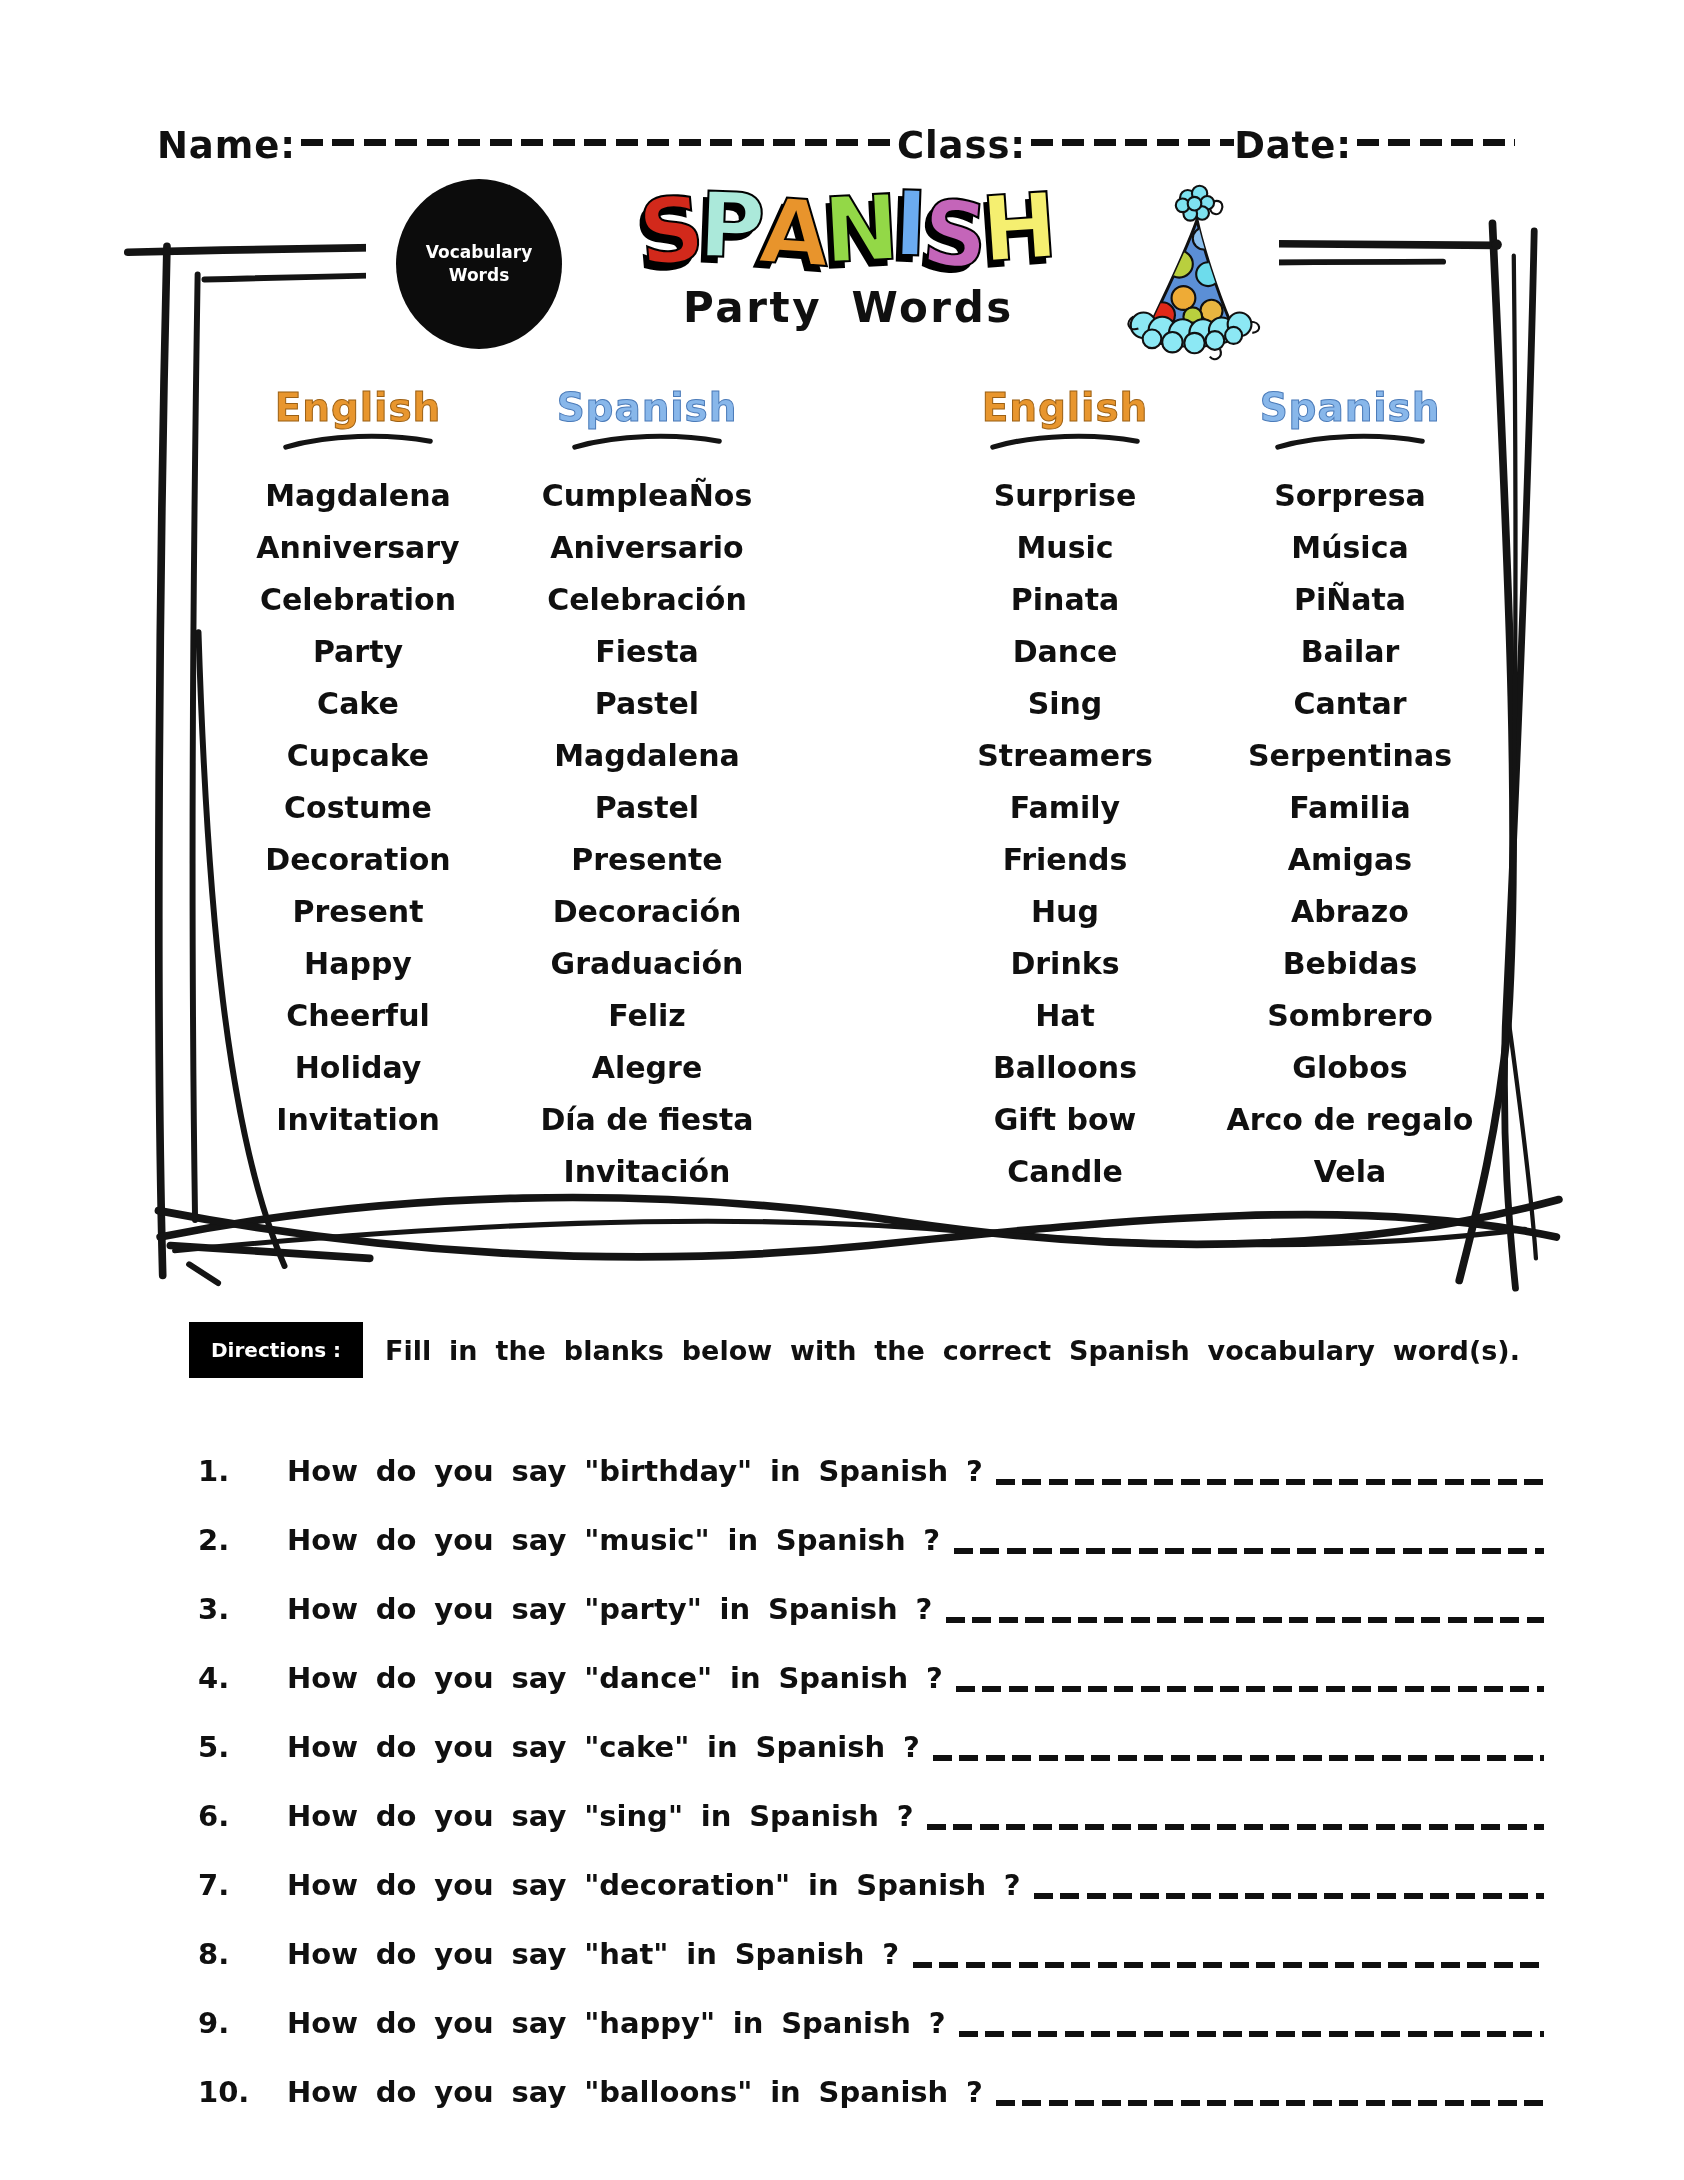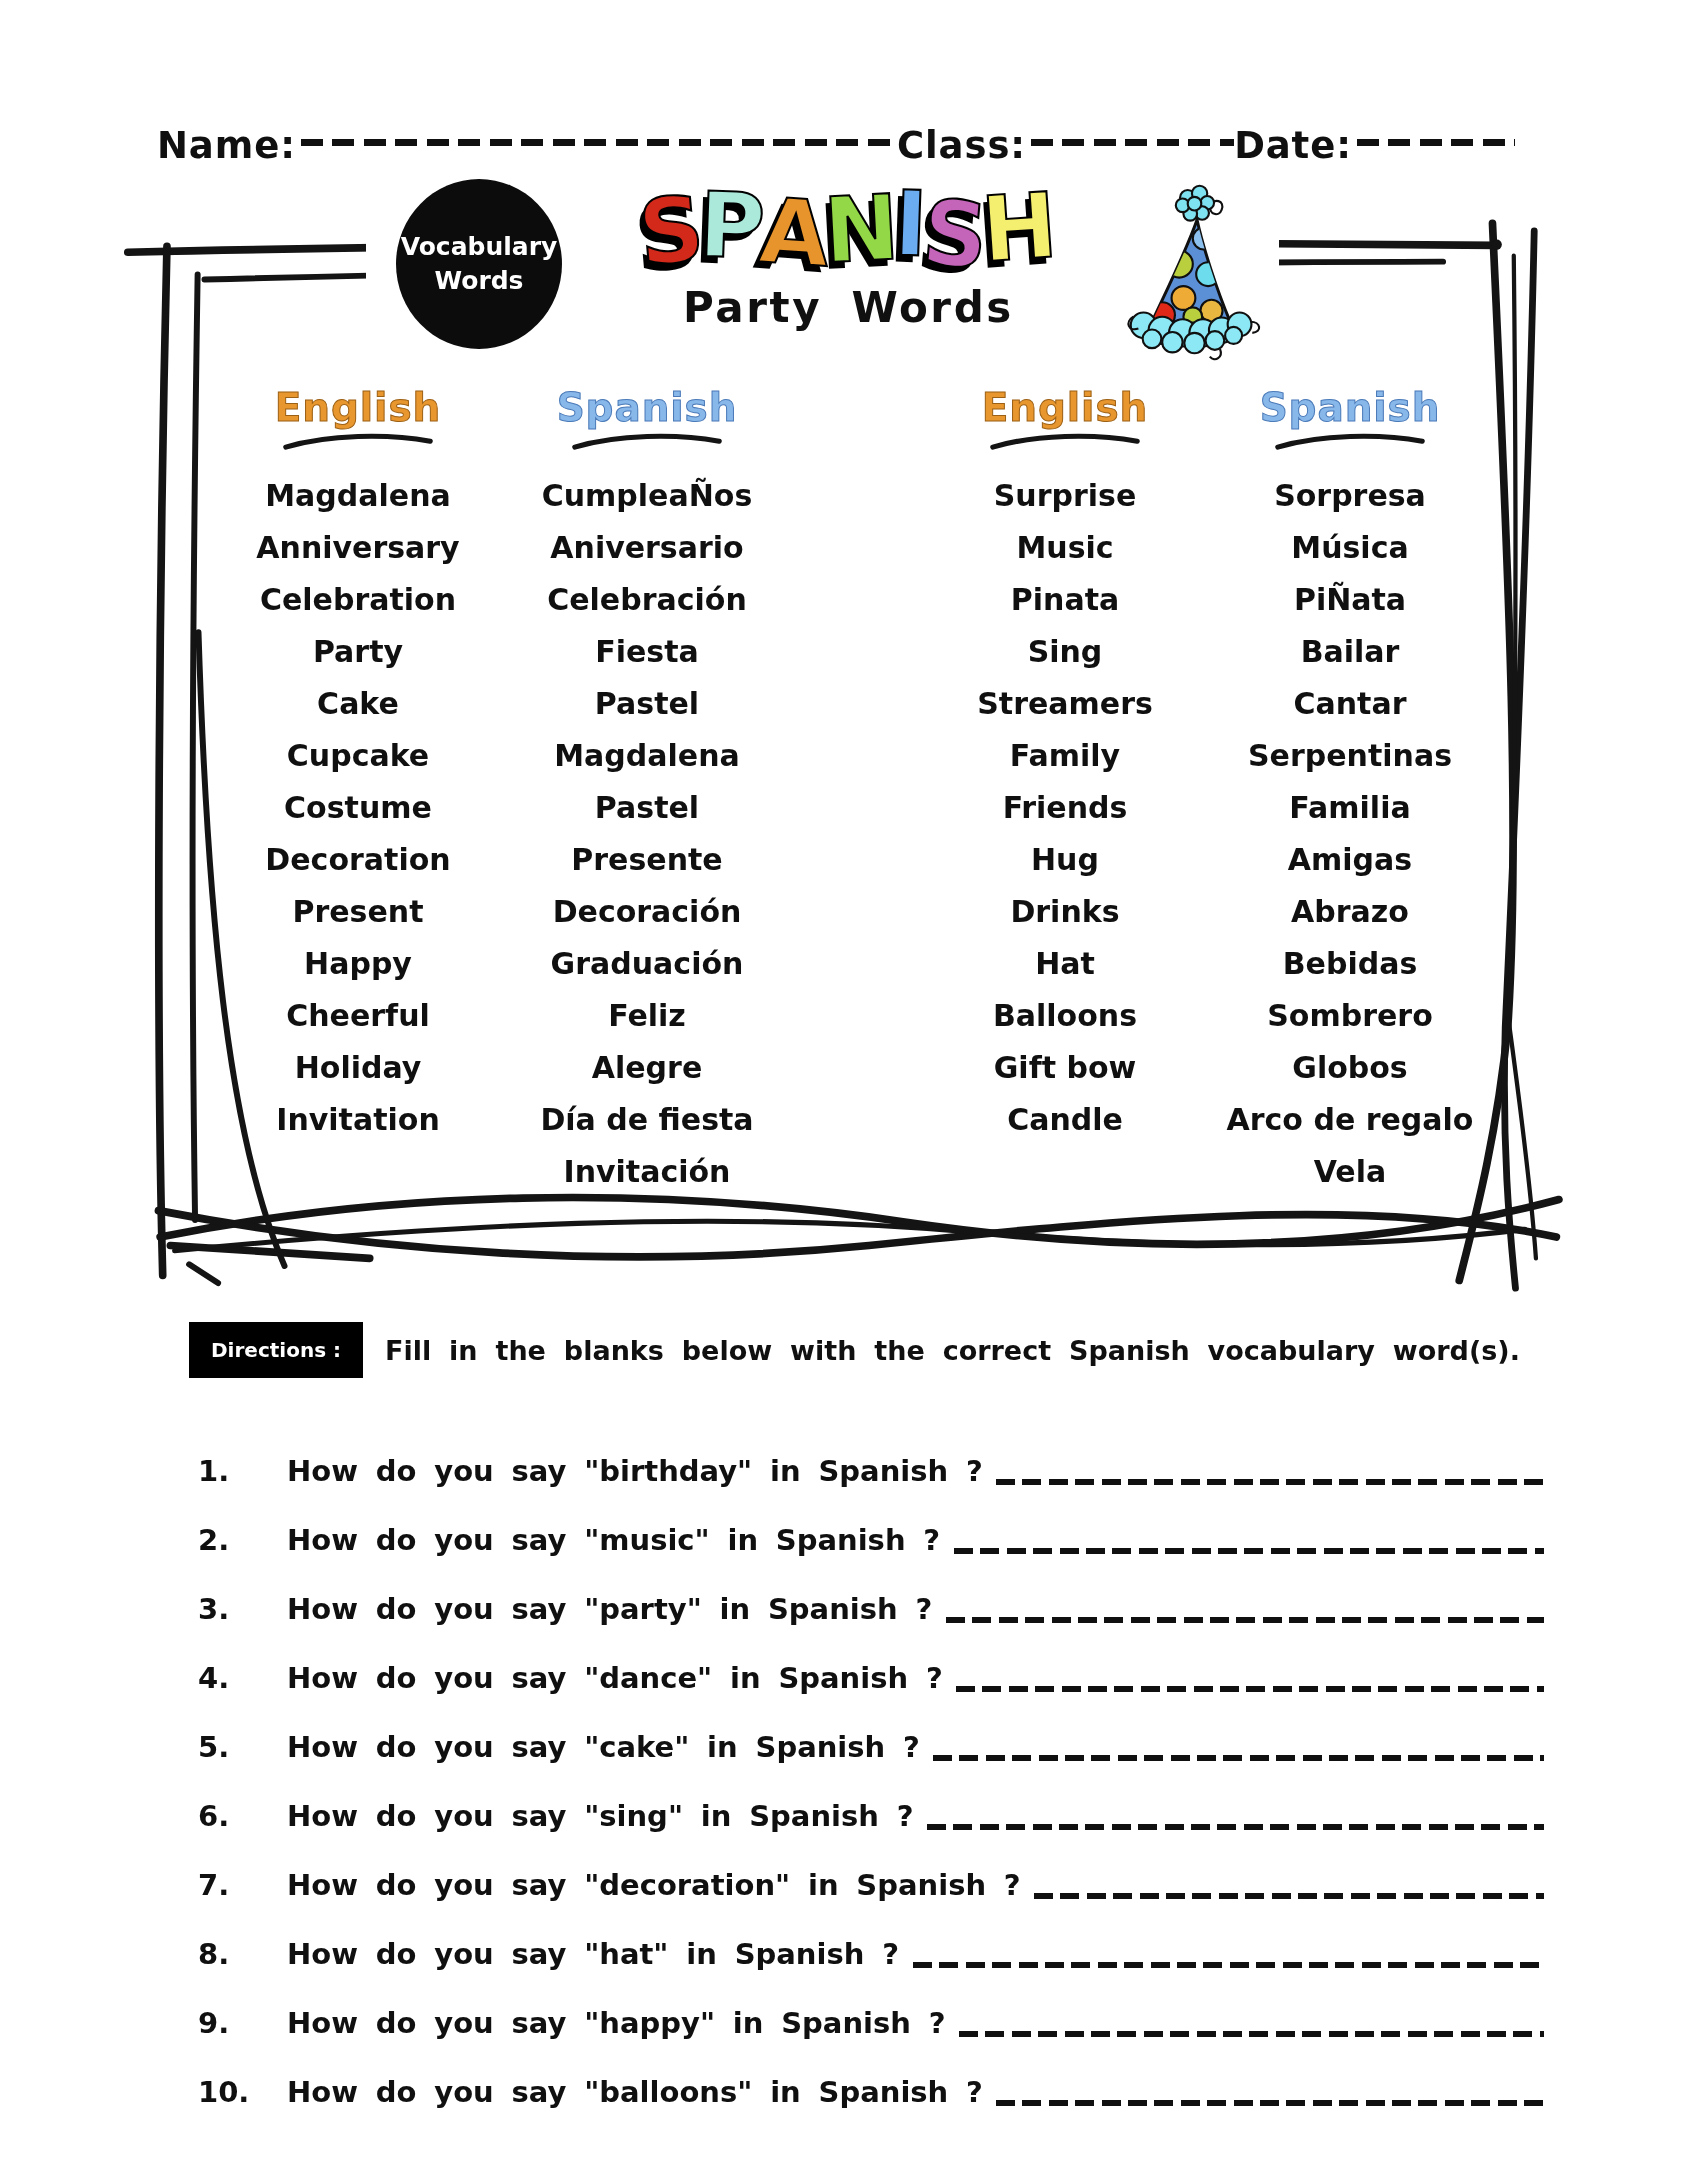--- a/index.html
+++ b/index.html
@@ -16,21 +16,21 @@
   .date-blank{flex:1;}
   .nr-label{white-space:nowrap;}
 
   
   .frame{position:absolute;left:0;top:0;z-index:1;}
 
   
   .title-bg{position:absolute;left:366px;top:165px;width:913px;height:208px;background:#fff;z-index:2;}
   .badge{position:absolute;left:396px;top:179px;width:166px;height:170px;background:#0c0c0c;
          border-radius:50%;display:flex;flex-direction:column;align-items:center;justify-content:center;
-         color:#fff;font-size:25px;line-height:1.38;z-index:3;text-align:center;}
+         color:#fff;font-size:17px;line-height:1.38;z-index:3;text-align:center;}
   .title-block{position:absolute;left:576px;top:169px;width:545px;z-index:3;text-align:center;}
   .sp-letters{display:flex;justify-content:center;align-items:flex-end;height:107px;}
   .sp-letter{font-size:90px;line-height:1;margin:0 -2.6px;-webkit-text-stroke:2.1px #000;
              text-shadow:-5.1px 6.8px 0 #000;}
   .sp-letter:nth-child(1){transform:rotate(-5deg);}
   .sp-letter:nth-child(2){transform:translateY(-5.1px) rotate(2deg);}
   .sp-letter:nth-child(3){transform:rotate(4deg) translateY(1.7px);}
   .sp-letter:nth-child(4){transform:rotate(-3deg) translateY(-1.7px);}
   .sp-letter:nth-child(5){transform:translateY(-6.8px) rotate(2deg);}
   .sp-letter:nth-child(6){transform:rotate(5deg) translateY(3.4px);}
@@ -207,20 +207,21 @@
 
   <div class="vcol" id="col2">
     <div class="vhead" style="color: rgb(232, 150, 46); -webkit-text-stroke: 1px rgb(156, 96, 20);">English</div>
     <svg class="swoosh" width="162" height="20.4" viewBox="0 0 190 24">
         <path d="M10,19 C60,4 130,3 180,12"></path>
       </svg>
     <div class="vwords">
       <div class="w">Surprise</div>
       <div class="w">Music</div>
       <div class="w">Pinata</div>
+      <div class="w">Dance</div>
       <div class="w">Sing</div>
       <div class="w">Streamers</div>
       <div class="w">Family</div>
       <div class="w">Friends</div>
       <div class="w">Hug</div>
       <div class="w">Drinks</div>
       <div class="w">Hat</div>
       <div class="w">Balloons</div>
       <div class="w">Gift bow</div>
       <div class="w">Candle</div>

